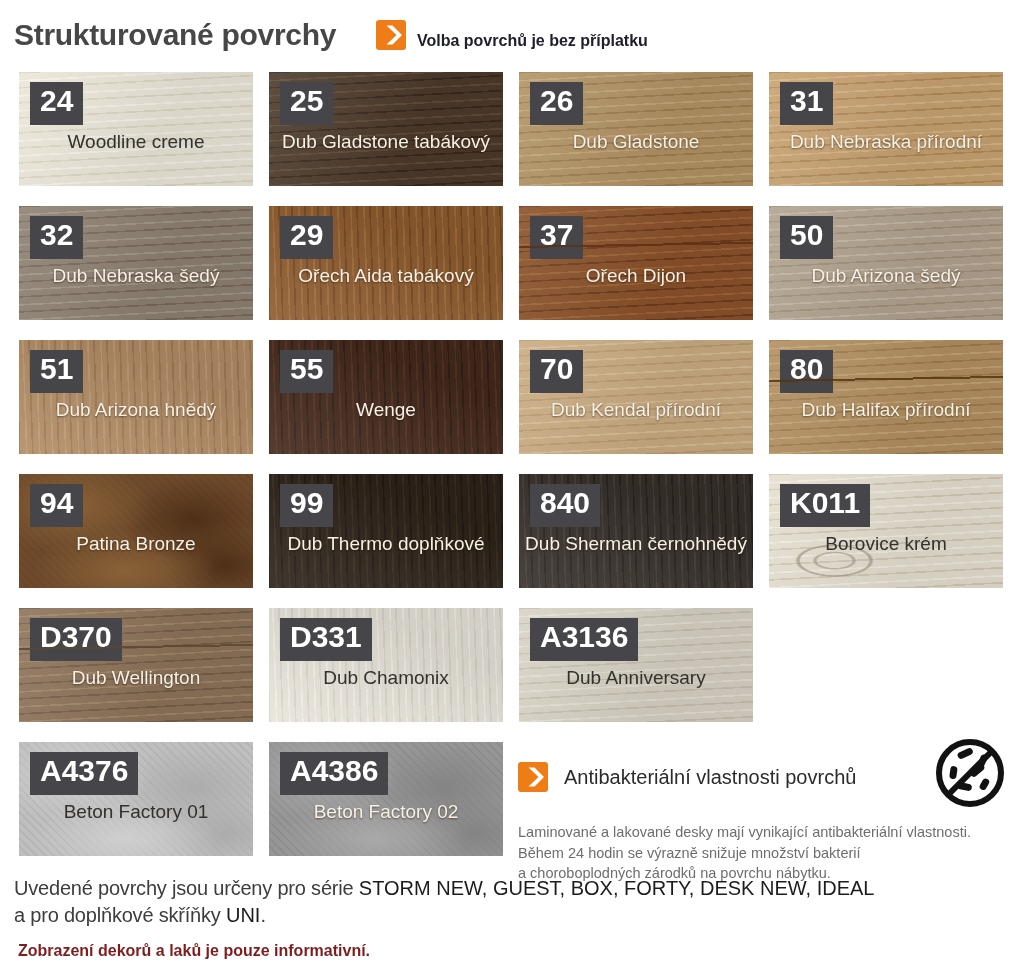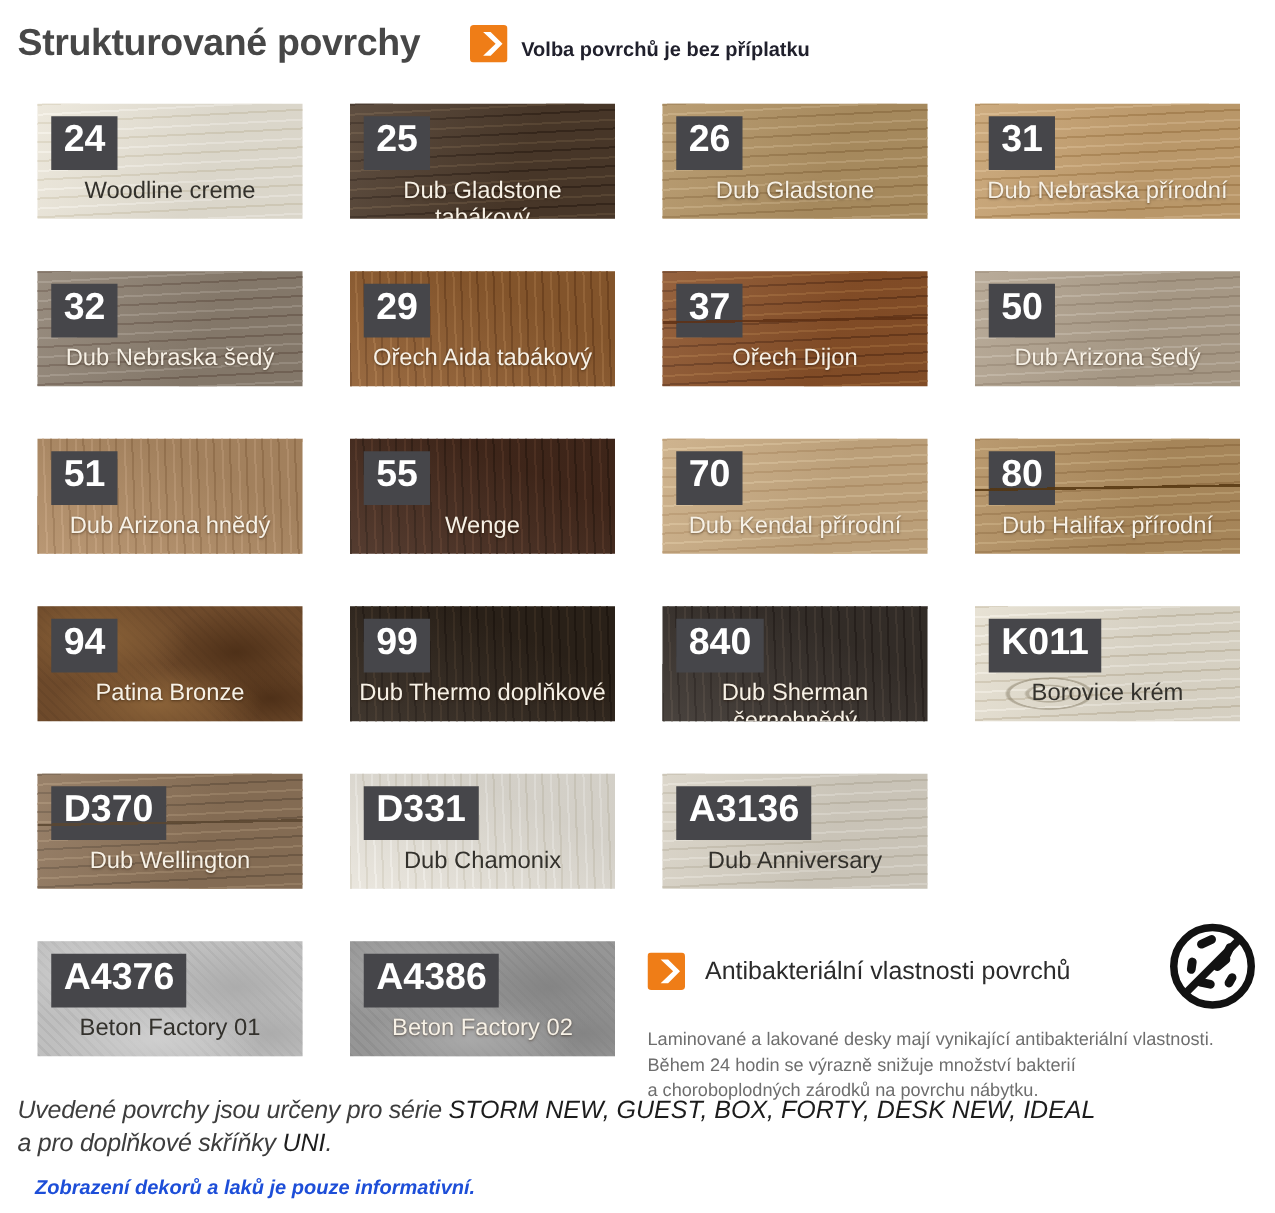--- a/index.html
+++ b/index.html
@@ -7,21 +7,21 @@
 
   
   .header{display:flex;align-items:center;padding:18px 0 0 14px;}
   .page-title{margin:0;font-size:30px;font-weight:700;letter-spacing:-.3px;color:#474747;width:362px;flex:none;}
   .header-note{display:flex;align-items:flex-end;gap:11px;}
   .arrow-icon{width:30px;height:30px;flex:none;display:inline-block;}
   .header-note-text{font-size:16px;font-weight:600;color:#20202c;}
 
   
   .grid{margin:15px 12px 0 14px;display:grid;grid-template-columns:repeat(4,244px);grid-auto-rows:124px;gap:10px 6px;}
-  .swatch{position:relative;margin:16px;overflow:hidden;background-color:var(--c0);}
+  .swatch{position:relative;margin:5px;overflow:hidden;background-color:var(--c0);}
   .tx-grain-h{background-image:
       linear-gradient(115deg,rgba(255,255,255,.10),rgba(0,0,0,.07) 62%),
       repeating-linear-gradient(177deg,var(--c1) 0 1.6px,transparent 1.6px 8px,var(--c2) 8px 9.6px,transparent 9.6px 15px);}
   .tx-grain-v{background-image:
       linear-gradient(25deg,rgba(255,255,255,.09),rgba(0,0,0,.09) 70%),
       repeating-linear-gradient(88deg,var(--c1) 0 1.6px,transparent 1.6px 7px,var(--c2) 7px 8.6px,transparent 8.6px 13px);}
   .tx-mottle{background-image:
       radial-gradient(50% 60% at 22% 28%,var(--c2),transparent 70%),
       radial-gradient(45% 55% at 75% 40%,var(--c1),transparent 70%),
       radial-gradient(55% 50% at 45% 85%,var(--c2),transparent 72%),
@@ -40,24 +40,24 @@
 
   
   .info-block{grid-column:3 / span 2;grid-row:6;position:relative;padding:6px 0 0 4px;}
   .info-head{display:flex;align-items:center;gap:16px;}
   .info-title{margin:0;font-size:20px;font-weight:400;color:#2b2b2b;flex:1;}
   .no-bacteria-icon{width:76px;height:76px;flex:none;margin-top:-8px;}
   .info-text{margin:11px 0 0 0;font-size:14.5px;line-height:1.42;color:#6e6e6e;}
   .info-text span{display:block;}
 
   
-  .footer{margin:14px 12px 0 14px;font-style:italic;}
+  .footer{margin:14px 12px 0 14px;}
   .series-line{margin:0;font-size:20px;line-height:1.34;color:#3d3d3d;font-weight:300;letter-spacing:-.2px;}
   .series-line .strong{font-weight:500;color:#1c1c1c;letter-spacing:0;}
-  .disclaimer{margin:13px 0 0 14px;font-size:16px;font-weight:700;color:#1d4ed8;}
+  .disclaimer{margin:13px 0 0 4px;font-size:16px;font-weight:700;color:#7f1d1d;}
 </style>
 </head>
 <body>
 
 <div class="page">
 
   <div class="header">
     <h1 class="page-title">Strukturované povrchy</h1>
     <div class="header-note">
       <span class="arrow-icon">

